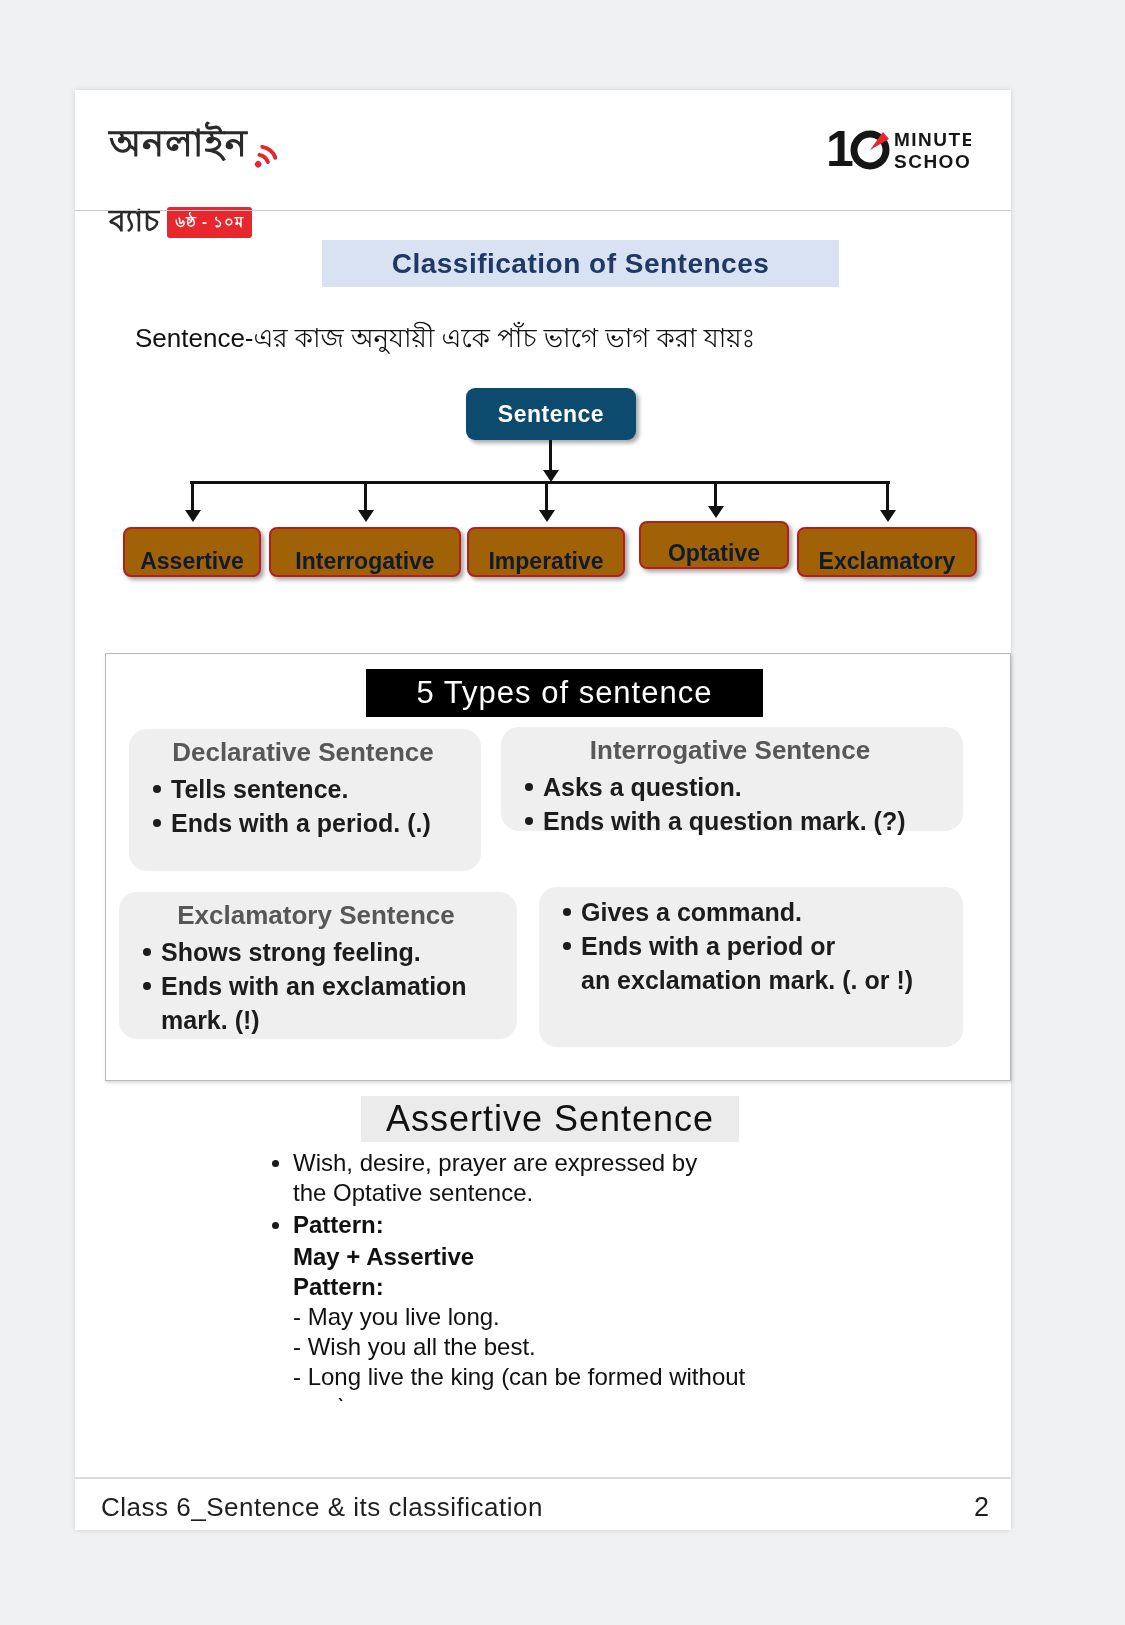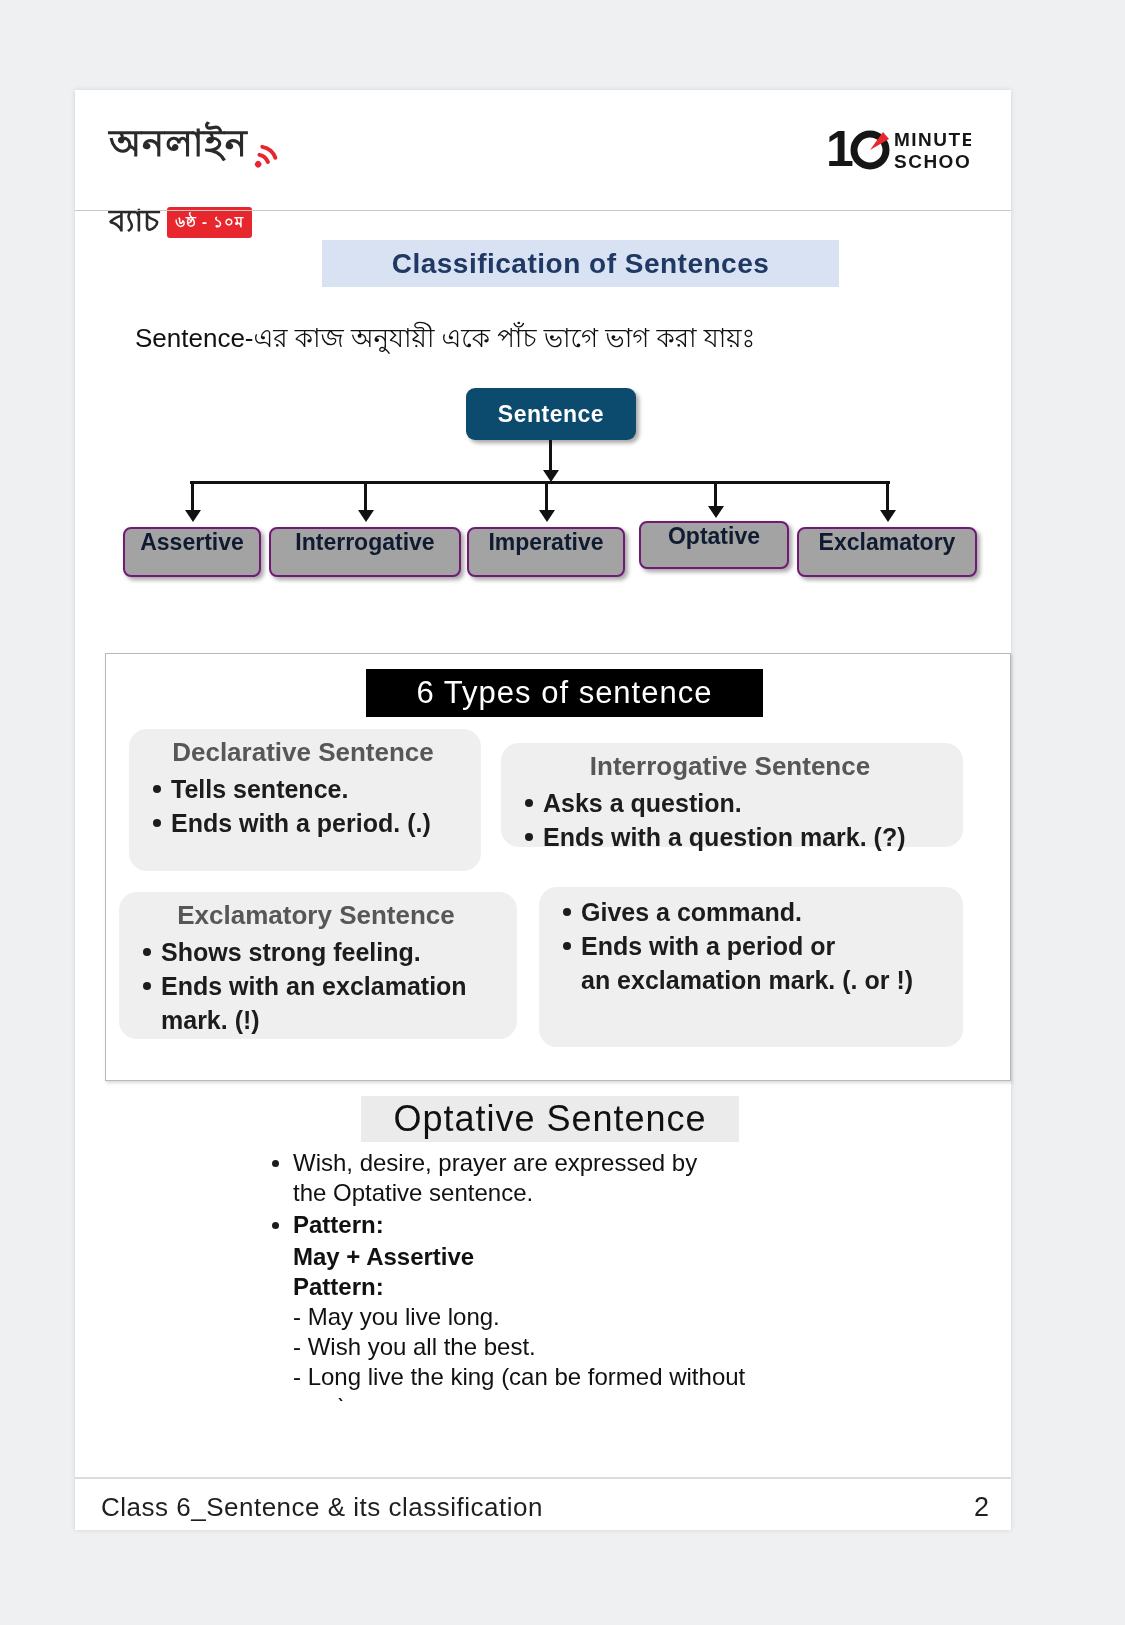--- a/index.html
+++ b/index.html
@@ -22,37 +22,37 @@
   .title-banner span { color:#1f3864; font-size:28px; font-weight:bold; letter-spacing:.5px; }
   .intro { position:absolute; left:60px; top:228px; width:820px; font-size:26px; color:#111; }
 
   
   .sentence-box { position:absolute; left:391px; top:298px; width:170px; height:52px; background:#0c4a6e;
                   border-radius:9px; box-shadow:3px 3px 4px rgba(0,0,0,.35); display:flex; align-items:center; justify-content:center; }
   .sentence-box span { color:#fff; font-size:23px; font-weight:bold; letter-spacing:.5px; }
   .fc-line { position:absolute; background:#111; }
   .stem { position:absolute; width:3px; background:#111; }
   .arrowhead { position:absolute; width:0; height:0; border-left:8px solid transparent; border-right:8px solid transparent; border-top:12px solid #111; }
-  .branch { position:absolute; top:437px; height:50px; background:#a3a3a3; border:2px solid #701a75; border-radius:8px;
-            box-shadow:3px 3px 4px rgba(0,0,0,.35); display:flex; align-items:flex-start; justify-content:center; }
+  .branch { position:absolute; top:437px; height:50px; background:#a16207; border:2px solid #b91c1c; border-radius:8px;
+            box-shadow:3px 3px 4px rgba(0,0,0,.35); display:flex; align-items:flex-end; justify-content:center; }
   .branch span { color:#0e1b31; font-size:23px; font-weight:bold; }
 
   
   .types-panel { position:absolute; left:30px; top:563px; width:906px; height:428px; background:#fff;
                  border:1px solid #b9b9b9; box-shadow:1px 2px 3px rgba(0,0,0,.15); }
   .types-banner { position:absolute; left:260px; top:15px; width:397px; height:48px; background:#000;
                   display:flex; align-items:center; justify-content:center; }
   .types-banner span { color:#fff; font-size:31px; font-weight:400; letter-spacing:1px; }
   .tcard { position:absolute; background:#efefef; border-radius:18px; padding:8px 18px 8px 14px; }
   .tcard h3 { text-align:center; color:#575757; font-size:26px; font-weight:bold; margin-bottom:4px; }
   .tline { display:flex; align-items:flex-start; }
   .tdot { width:8px; height:8px; border-radius:50%; background:#1c1c1c; margin:13px 10px 0 10px; flex:none; }
   .ttext { font-size:25px; font-weight:bold; color:#1c1c1c; line-height:34px; white-space:pre-line; }
   .tcard.c1 { left:23px;  top:75px;  width:352px; height:142px; }
-  .tcard.c2 { left:395px; top:89px;  width:462px; height:104px; }
+  .tcard.c2 { left:395px; top:73px;  width:462px; height:104px; }
   .tcard.c3 { left:13px;  top:238px; width:398px; height:147px; }
   .tcard.c4 { left:433px; top:233px; width:424px; height:160px; }
 
   
   .opt-heading { position:absolute; left:286px; top:1006px; width:378px; height:46px; background:#ebebeb;
                  display:flex; align-items:center; justify-content:center; }
   .opt-heading span { font-size:36px; font-weight:400; color:#111; letter-spacing:1px; }
   .opt-body { position:absolute; left:197px; top:1058px; width:480px; font-size:24px; color:#111; line-height:30px; }
   .orow { display:flex; align-items:flex-start; margin-bottom:2px; }
   .odot { width:7px; height:7px; border-radius:50%; background:#1c1c1c; margin:12px 14px 0 0; flex:none; }
@@ -133,21 +133,21 @@
   </div>
   <div class="branch" style="left:564px; width:150px; top:431px; height:48px;">
     <span>Optative</span>
   </div>
   <div class="branch" style="left:722px; width:180px;">
     <span>Exclamatory</span>
   </div>
 
   <div class="types-panel">
     <div class="types-banner">
-      <span>6 Types of sentence</span>
+      <span>5 Types of sentence</span>
     </div>
 
     <div class="tcard c1">
       <h3>Declarative Sentence</h3>
       <div class="tline">
           <span class="tdot"></span>
         <span class="ttext">Tells sentence.</span>
         </div>
       <div class="tline">
           <span class="tdot"></span>
@@ -186,21 +186,21 @@
         </div>
       <div class="tline">
           <span class="tdot"></span>
         <span class="ttext">Ends with a period or
  an exclamation mark. (. or !)</span>
         </div>
     </div>
   </div>
 
   <div class="opt-heading">
-    <span>Optative Sentence</span>
+    <span>Assertive Sentence</span>
   </div>
 
   <div class="opt-body">
     <div class="orow">
       <span class="odot"></span>
       <span style="width:440px;">Wish, desire, prayer are expressed by the Optative sentence.</span>
     </div>
     <div class="orow">
       <span class="odot"></span>
       <span class="bold">Pattern:</span>

